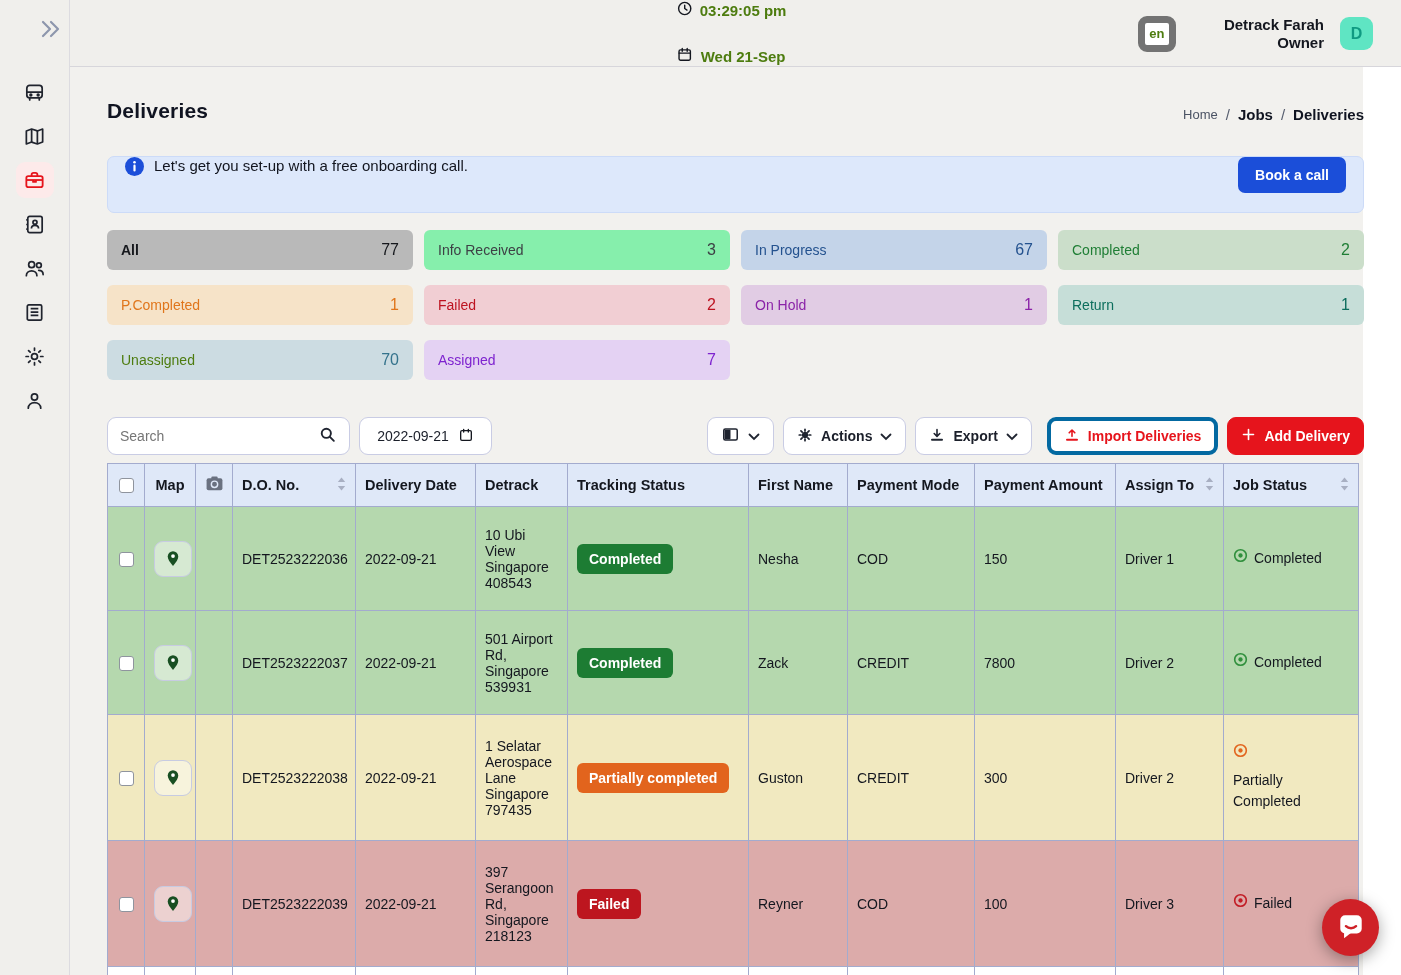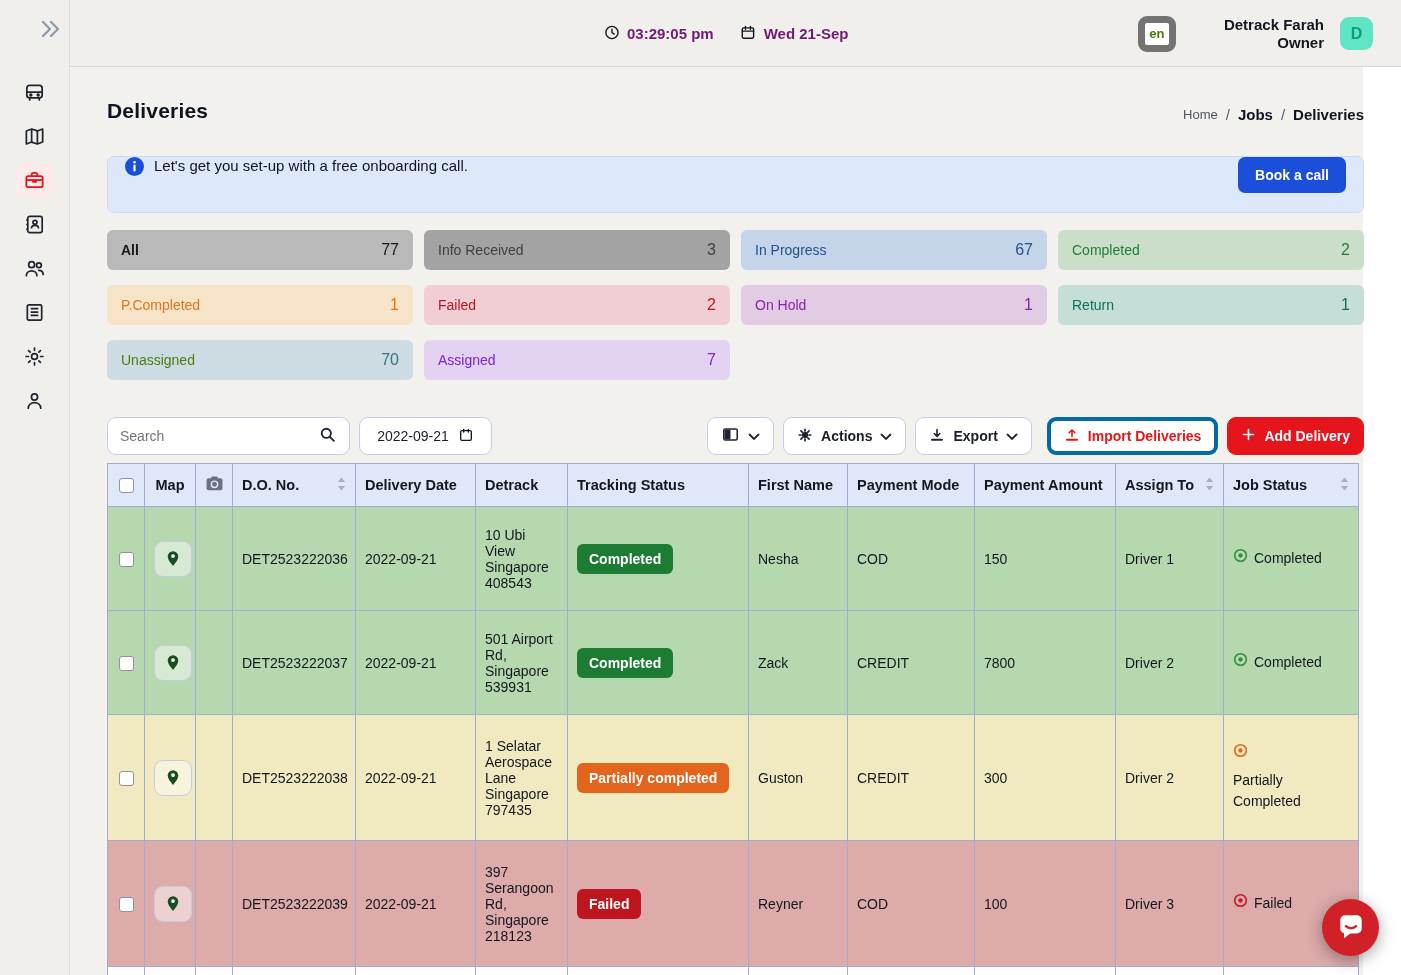--- a/index.html
+++ b/index.html
@@ -11,21 +11,21 @@
   .sidebar { width:70px; background:#f0efec; border-right:1px solid #dcdbe0; position:relative; flex:none; }
   .collapse-btn { margin:16px 0 0 36px; width:30px; height:30px; display:flex; align-items:center; justify-content:center; color:#8d96ad; cursor:pointer; }
   .side-nav { margin-top:28px; display:flex; flex-direction:column; align-items:center; gap:8px; }
   .side-item { width:38px; height:36px; border-radius:9px; display:flex; align-items:center; justify-content:center; color:#20242e; cursor:pointer; }
   .side-item.active { background:#fdeaea; color:#e6141c; }
   .side-item svg { display:block; }
 
   
   .main { flex:1; position:relative; background:#f2f1ee; }
   .topbar { height:67px; background:#f0efec; border-bottom:1px solid #d7d6db; position:relative; display:flex; align-items:center; }
-  .clockdate { position:absolute; left:50%; top:0; height:67px; transform:translateX(-54%); display:flex; align-items:center; gap:26px; font-weight:bold; font-size:15px; color:#701a75; }
+  .clockdate { position:absolute; left:50%; top:0; height:67px; transform:translateX(-54%); display:flex; align-items:center; gap:26px; font-weight:bold; font-size:15px; color:#4d7c0f;flex-direction:column; }
   .cd-group { display:flex; align-items:center; gap:7px; }
   .topbar-right { position:absolute; right:28px; top:0; height:67px; display:flex; align-items:center; gap:16px; }
   .lang-btn { width:38px; height:36px; background:#fff; border:7px solid #737373; border-radius:9px; font-size:13px; font-weight:bold; color:#4d7c0f; display:flex; align-items:center; justify-content:center; cursor:pointer; }
   .user-block { text-align:right; font-weight:bold; font-size:15px; line-height:1.15; color:#14171f;margin-left:32px; }
   .avatar { width:33px; height:33px; border-radius:9px; background:#5fe5c3; color:#0f9a82; font-weight:bold; font-size:16px; display:flex; align-items:center; justify-content:center; cursor:pointer; }
 
   .content { position:relative; height:908px; overflow:hidden; }
   .white-gutter { position:absolute; right:0; top:0; width:38px; height:100%; background:#fff; }
 
   .title-row { position:absolute; left:37px; top:32px; width:1257px; display:flex; justify-content:space-between; align-items:flex-end; }
@@ -212,21 +212,21 @@
             </svg></span>
         <span class="banner-text">Let's get you set-up with a free onboarding call.</span>
         <button class="banner-btn">Book a call</button>
       </div>
 
       <div class="cards">
         <div class="card" style="background: rgb(185, 185, 185);">
           <span class="lbl" style="font-weight: bold; color: rgb(22, 24, 29);">All</span>
           <span class="cnt" style="color: rgb(22, 24, 29);">77</span>
         </div>
-        <div class="card" style="background: #a3a3a3;">
+        <div class="card" style="background: #86efac;">
           <span class="lbl" style="color: rgb(61, 64, 69);">Info Received</span>
           <span class="cnt" style="color: rgb(61, 64, 69);">3</span>
         </div>
         <div class="card" style="background: rgb(196, 212, 233);">
           <span class="lbl" style="color: rgb(36, 82, 143);">In Progress</span>
           <span class="cnt" style="color: rgb(36, 82, 143);">67</span>
         </div>
         <div class="card" style="background: rgb(203, 222, 202);">
           <span class="lbl" style="color: rgb(31, 126, 53);">Completed</span>
           <span class="cnt" style="color: rgb(31, 126, 53);">2</span>

